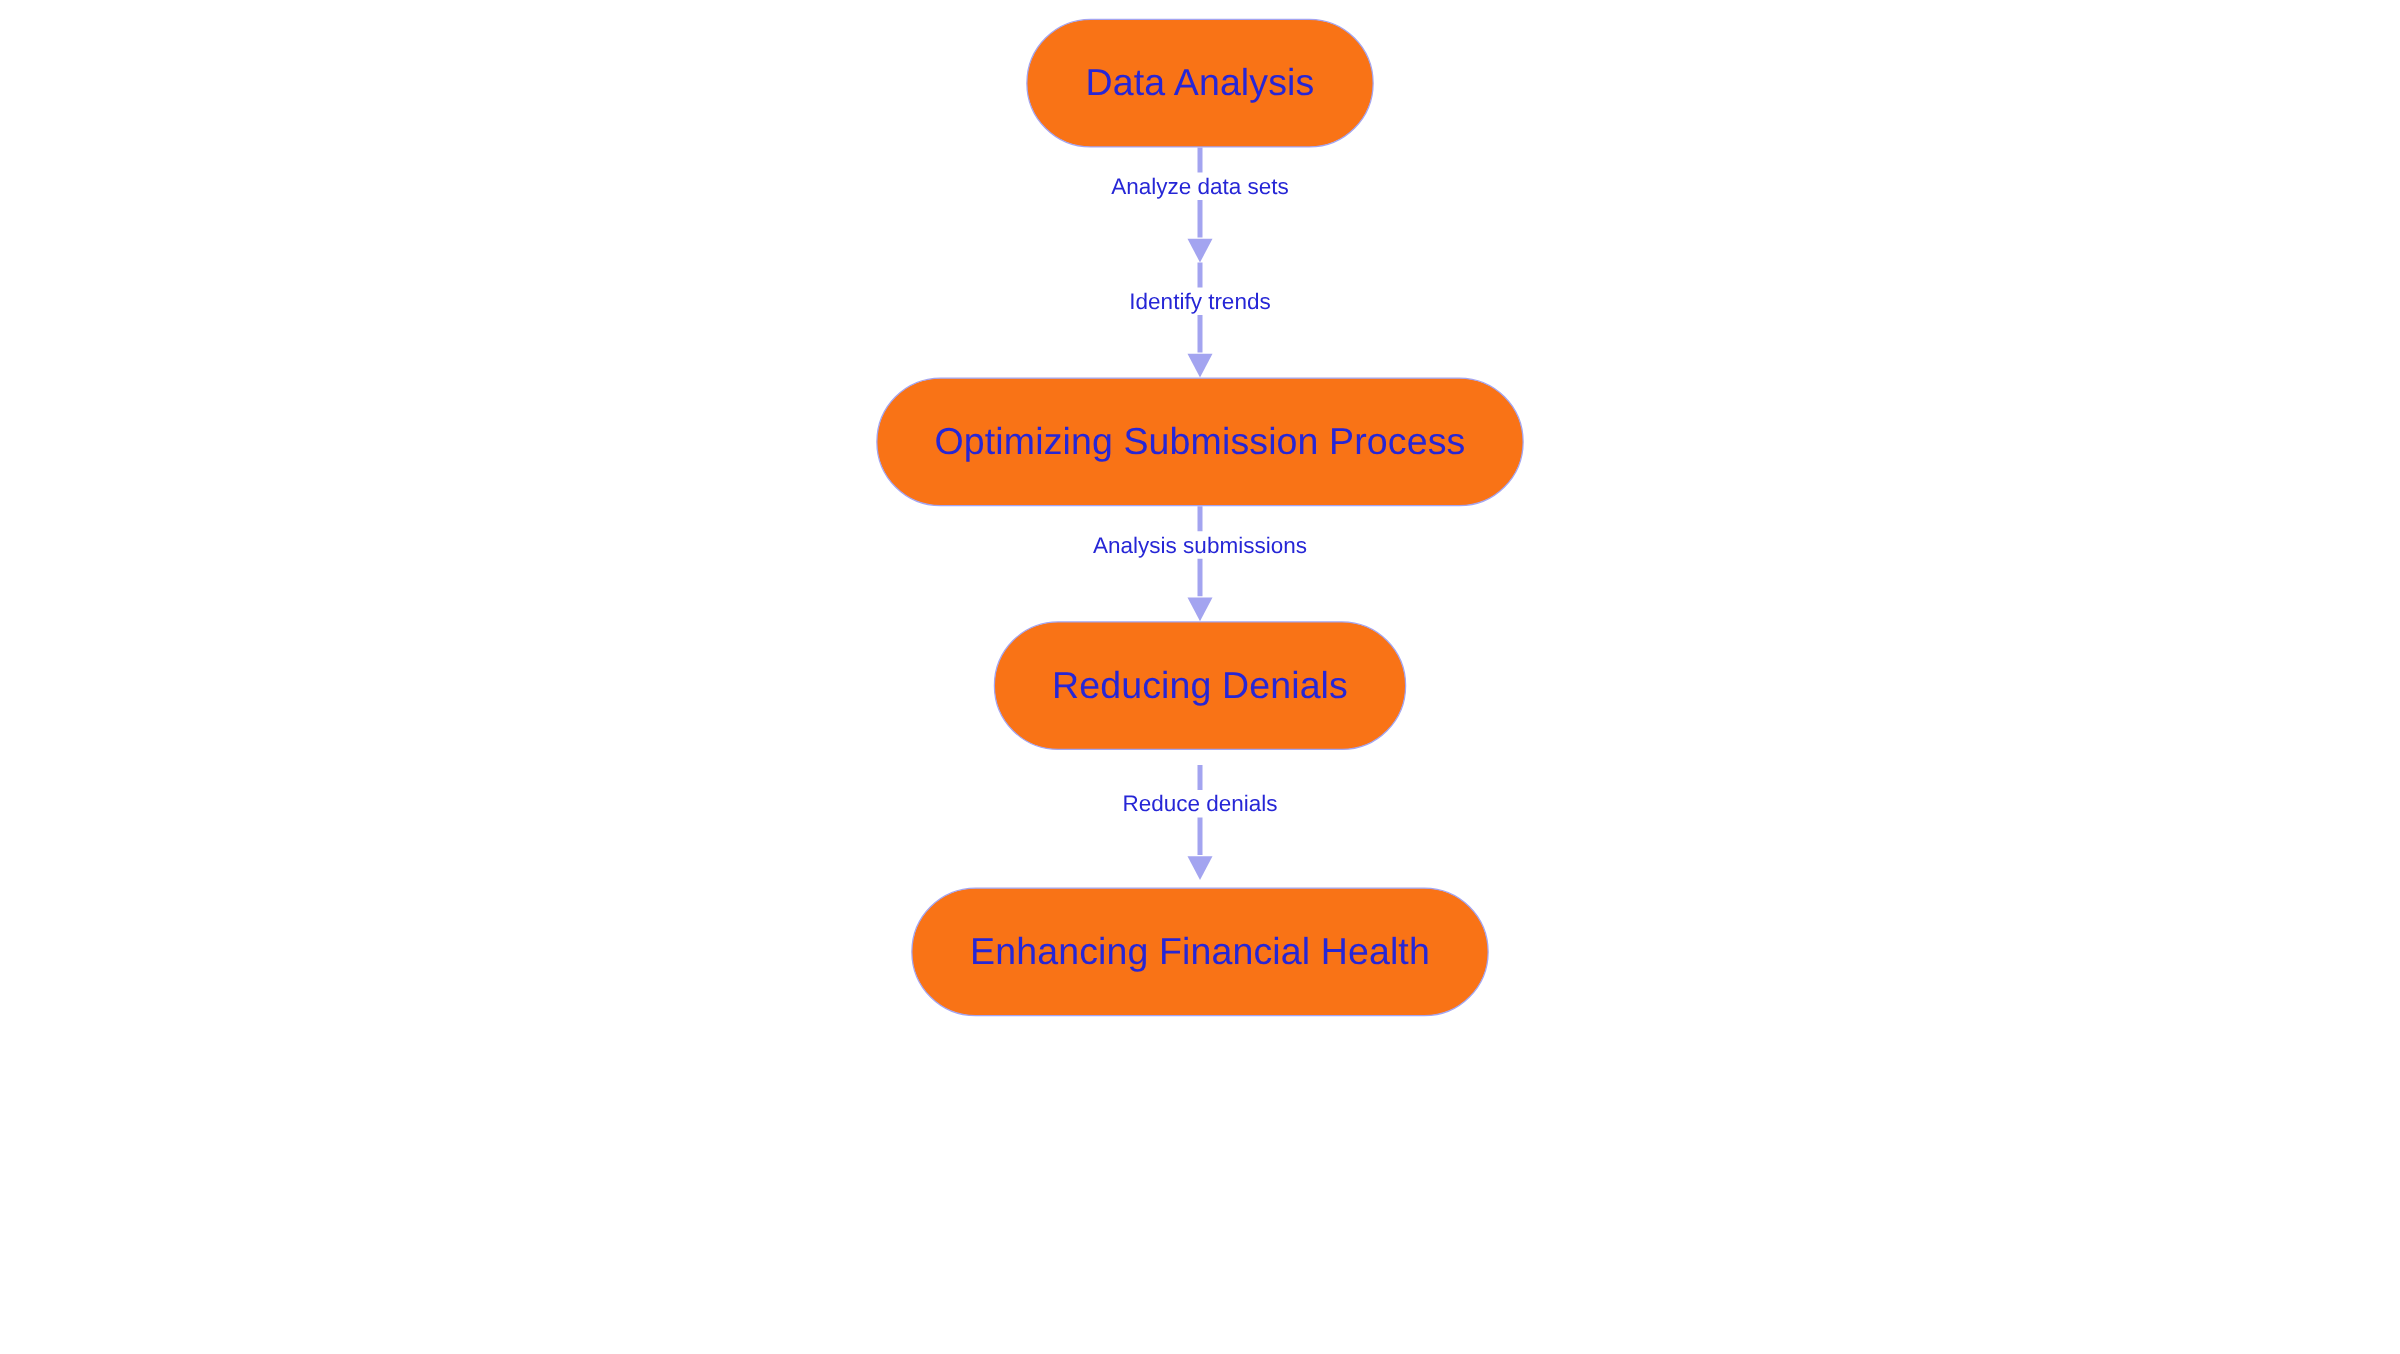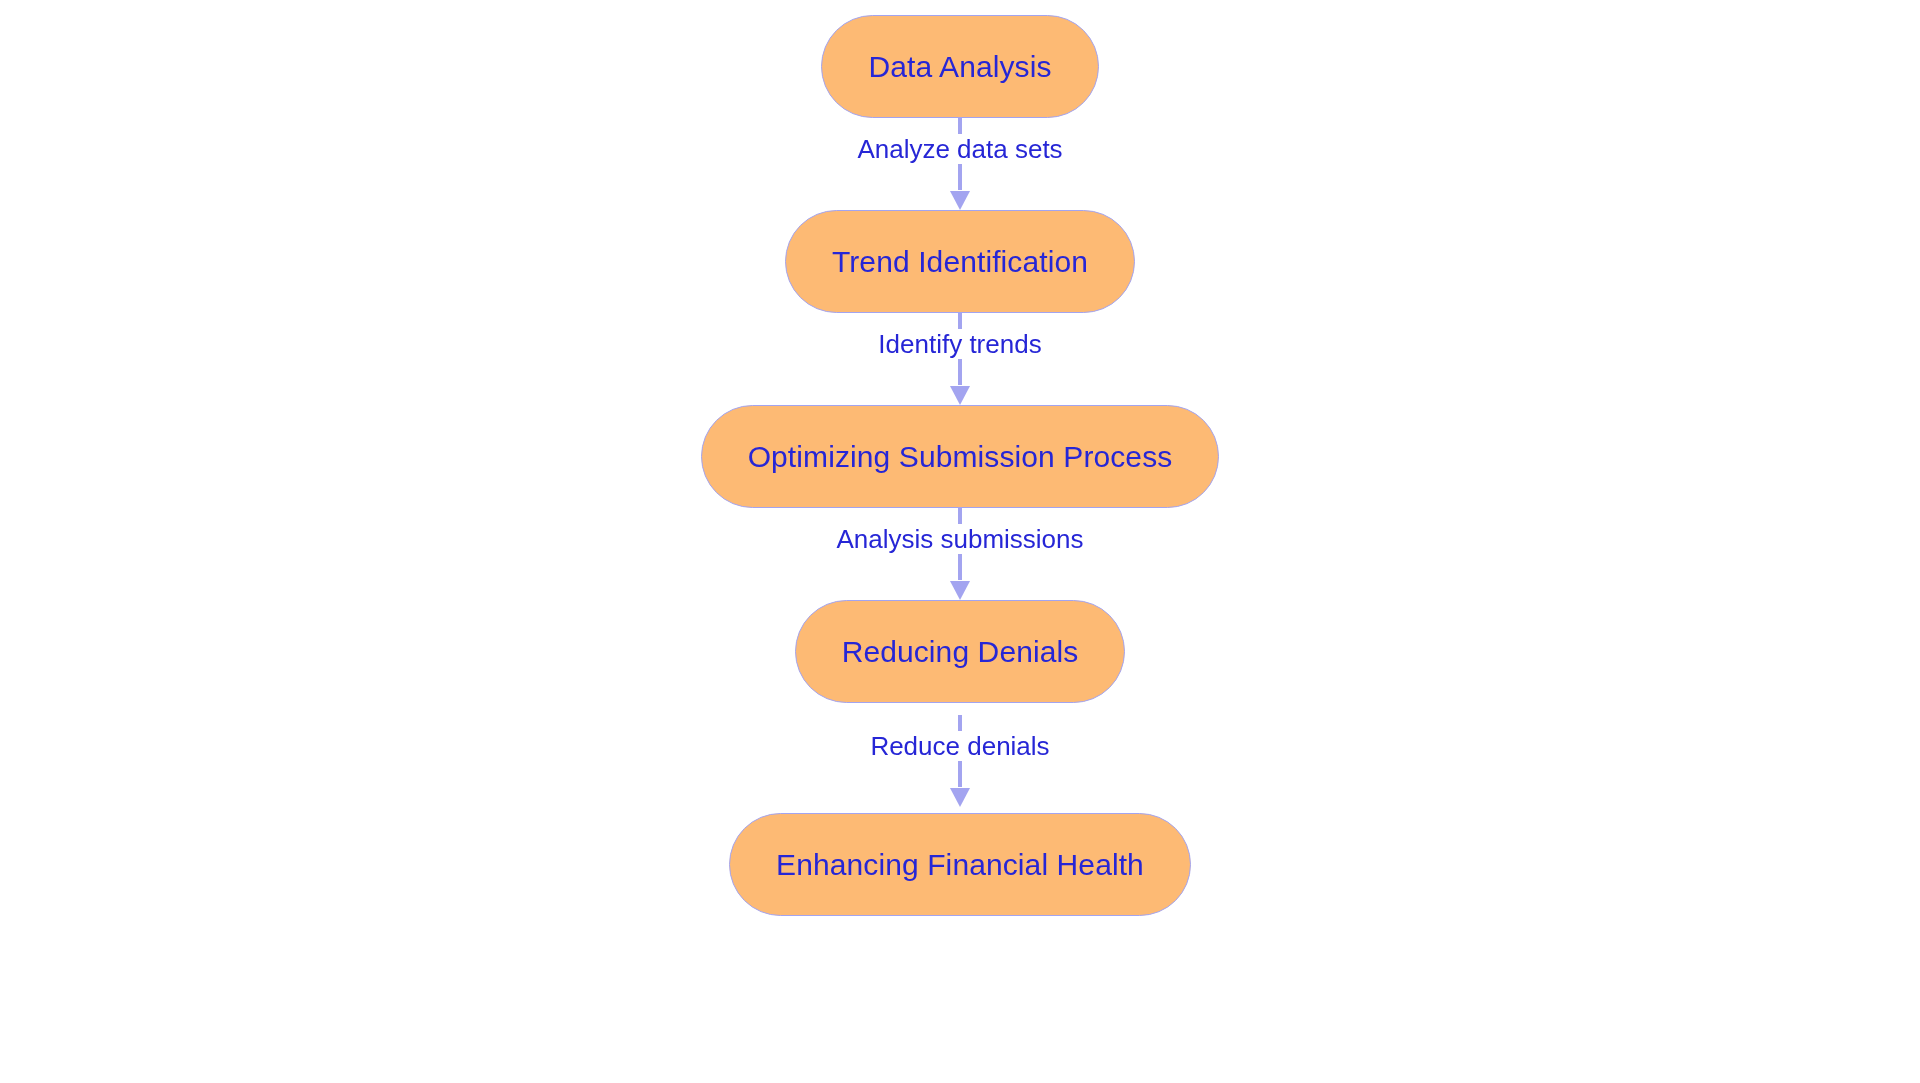--- a/index.html
+++ b/index.html
@@ -28,21 +28,21 @@
     display: flex;
     flex-direction: column;
     align-items: center;
   }
   
   .node {
     box-sizing: border-box;
     display: flex;
     align-items: center;
     justify-content: center;
-    background: #fdba74;
+    background: #f97316;
     border: 1.6px solid #a3a4f0;
     border-radius: 999px;
     height: 103px;
     padding: 0 46px;
     white-space: nowrap;
   }
   .node-label {
     color: #2626d6;
     font-size: 30px;
     font-weight: 400;
@@ -75,21 +75,21 @@
     width: 0;
     height: 0;
     border-left: 10.5px solid transparent;
     border-right: 10.5px solid transparent;
     border-top: 19px solid #a3a4f0;
   }
   .edge-label {
     position: relative;
     z-index: 2;
     color: #2626d6;
-    font-size: 26px;
+    font-size: 18px;
     line-height: 1;
     background: #ffffff;
     padding: 2px 6px;
     white-space: nowrap;
     margin-bottom: 30px;
   }
   
   .row-node-0 { margin-top: 15px; }
   .row-edge-0 { margin-top: 0px; }
   .row-node-1 { margin-top: 0px; }
@@ -109,23 +109,20 @@
     <div class="node row-node-0">
       <span class="node-label">Data Analysis</span>
     </div>
 
     <div class="edge row-edge-0">
       <span class="edge-line"></span>
       <span class="edge-arrowhead"></span>
       <span class="edge-label">Analyze data sets</span>
     </div>
 
-    <div class="node row-node-1">
-      <span class="node-label">Trend Identification</span>
-    </div>
 
     <div class="edge row-edge-1">
       <span class="edge-line"></span>
       <span class="edge-arrowhead"></span>
       <span class="edge-label">Identify trends</span>
     </div>
 
     <div class="node row-node-2">
       <span class="node-label">Optimizing Submission Process</span>
     </div>

